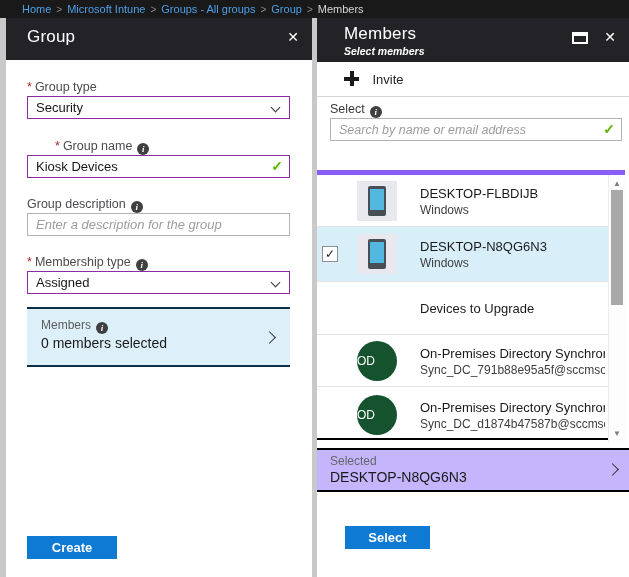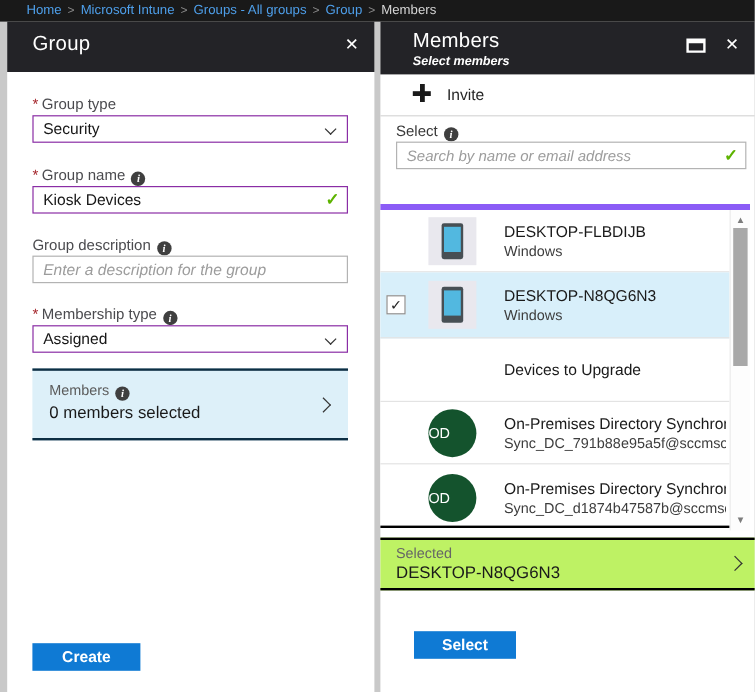--- a/index.html
+++ b/index.html
@@ -101,21 +101,21 @@
 
   .scrollbar { position:absolute; right:0; top:0; width:17px; height:267px;
     background:#fdfdfd; border-left:1px solid #ececec; }
   .sb-arrow { position:absolute; left:0; width:16px; text-align:center; color:#7d7d7d;
     font-size:8px; cursor:pointer; }
   .sb-up { top:4px; } .sb-down { bottom:4px; }
   .sb-thumb { position:absolute; left:2px; top:15px; width:12px; height:115px;
     background:#a8a8a8; cursor:grab; }
 
   .selected-section { position:absolute; top:430px; left:0; width:312px; height:44px;
-    border-top:2px solid #000; border-bottom:2px solid #000; background:#bef264; cursor:pointer; }
+    border-top:2px solid #000; border-bottom:2px solid #000; background:#c4b5fd; cursor:pointer; }
   .selected-section .ss-label { position:absolute; left:13px; top:4px; font-size:12px; color:#666; }
   .selected-section .ss-value { position:absolute; left:13px; top:19px; font-size:14px; color:#1a1a1a; }
   .selected-section .chev-right { right:12px; top:15px; }
 </style>
 </head>
 <body>
 
 <nav class="breadcrumb-bar">
   <span class="bc-link">Home</span><span class="bc-sep">&gt;</span><span class="bc-link">Microsoft Intune</span><span class="bc-sep">&gt;</span><span class="bc-link">Groups - All groups</span><span class="bc-sep">&gt;</span><span class="bc-link">Group</span><span class="bc-sep">&gt;</span><span class="bc-current">Members</span>
 </nav>
@@ -127,21 +127,21 @@
   </header>
 
   <label class="field-label" style="top:62px;">
     <span class="req">*</span><span>Group type</span>
   </label>
   <div class="select-box" style="top:78px;">
     <span>Security</span>
     <span class="chev-down"></span>
   </div>
 
-  <label class="field-label" style="top:121px;">
+  <label class="field-label" style="top:121px;margin-left:28px;">
     <span class="req">*</span><span>Group name</span><span class="info-icon">i</span>
   </label>
   <div class="text-input-wrap valid" style="top:137px;">
     <input type="text" value="Kiosk Devices" style="">
     <span class="valid-check">✓</span>
   </div>
 
   <label class="field-label" style="top:179px;">
     <span>Group description</span><span class="info-icon">i</span>
   </label>

